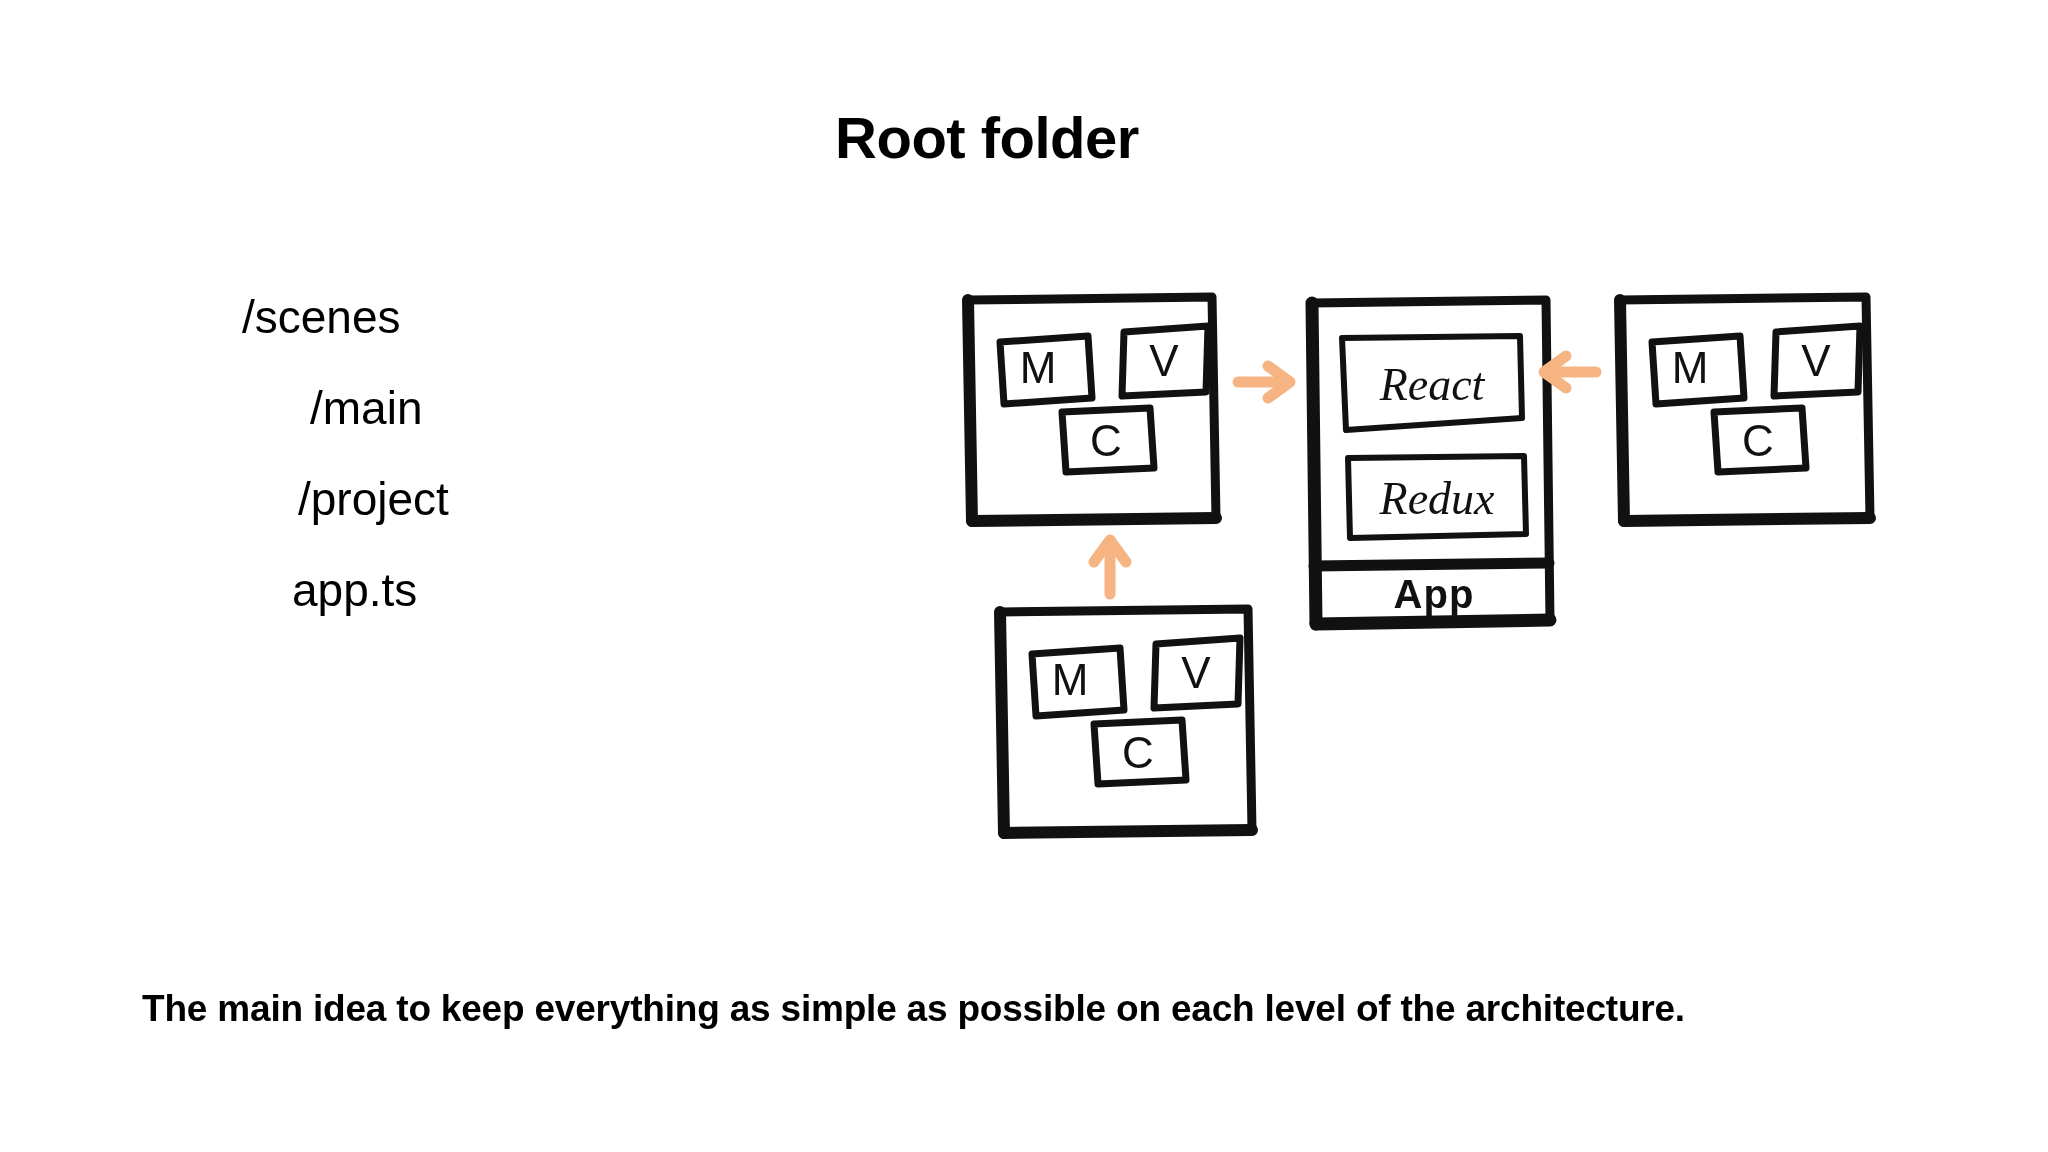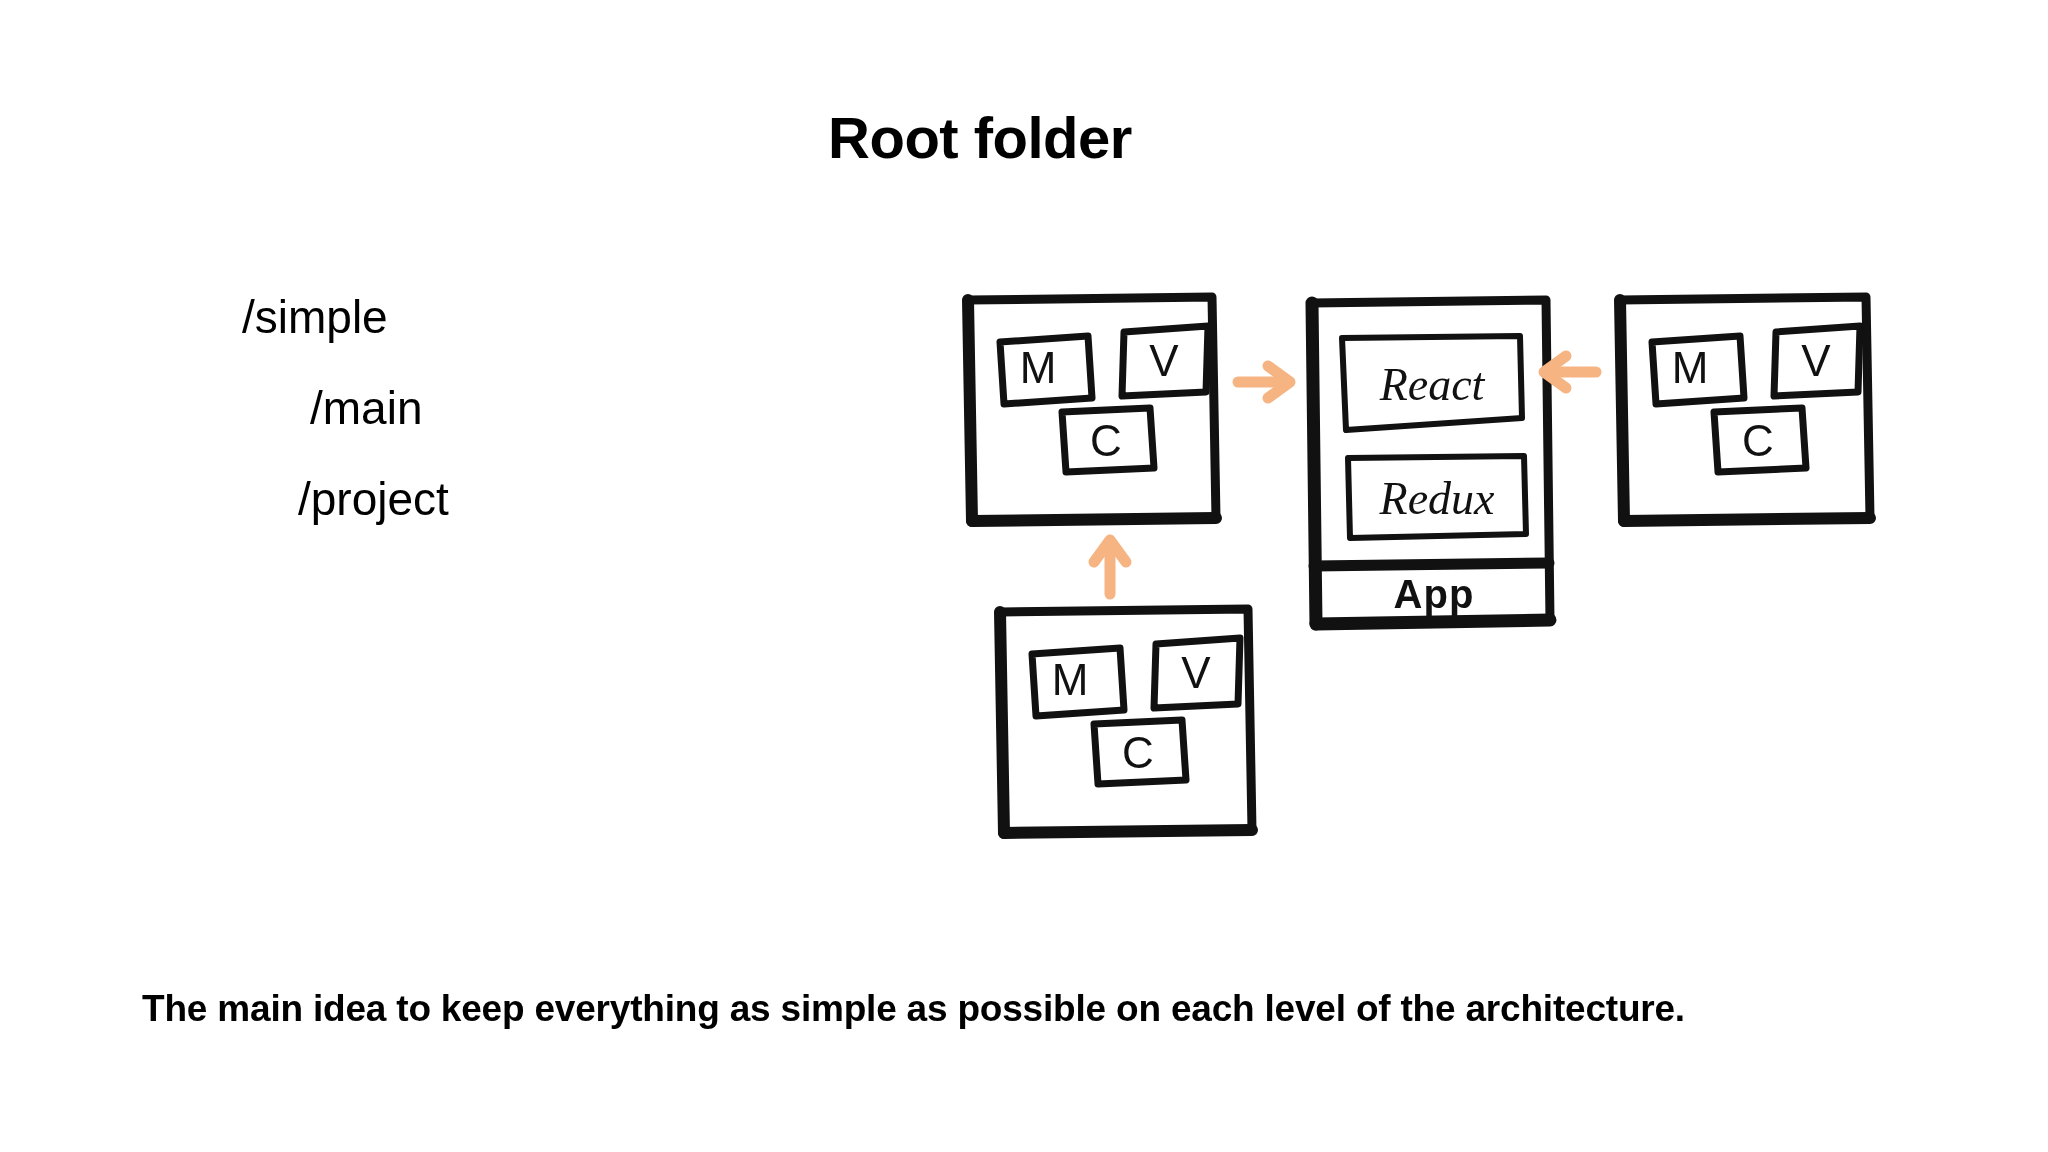--- a/index.html
+++ b/index.html
@@ -13,21 +13,21 @@
     position: relative;
     overflow: hidden;
     font-family: "Liberation Sans", sans-serif;
     color: #000000;
   }
 
   
   #slide-title {
     position: absolute;
     top: 104px;
-    left: 5px;
+    left: 12px;
     width: 1950px;
     text-align: center;
     font-size: 58px;
     font-weight: bold;
     letter-spacing: -0.5px;
     color: #000000;
   }
 
   
   #folder-tree {
@@ -70,23 +70,24 @@
     letter-spacing: -0.2px;
     color: #000000;
   }
 </style>
 </head>
 <body>
 
 <div id="slide-title">Root folder</div>
 
 <div id="folder-tree">
-  <div class="tree-row depth-0">/simple</div>
+  <div class="tree-row depth-0">/scenes</div>
   <div class="tree-row depth-1">/main</div>
   <div class="tree-row depth-1b">/project</div>
+  <div class="tree-row depth-file">app.ts</div>
 </div>
 
 <div id="diagram">
 <svg width="2048" height="1152" viewBox="0 0 2048 1152" xmlns="http://www.w3.org/2000/svg">
   <defs>
 
     <g id="mvc-inner">
 
       <path d="M 18 60 L 148 52 L 152 148 L 22 156 Z" fill="none" stroke="#111111" stroke-width="7" stroke-linejoin="round" stroke-linecap="round"></path>
 

